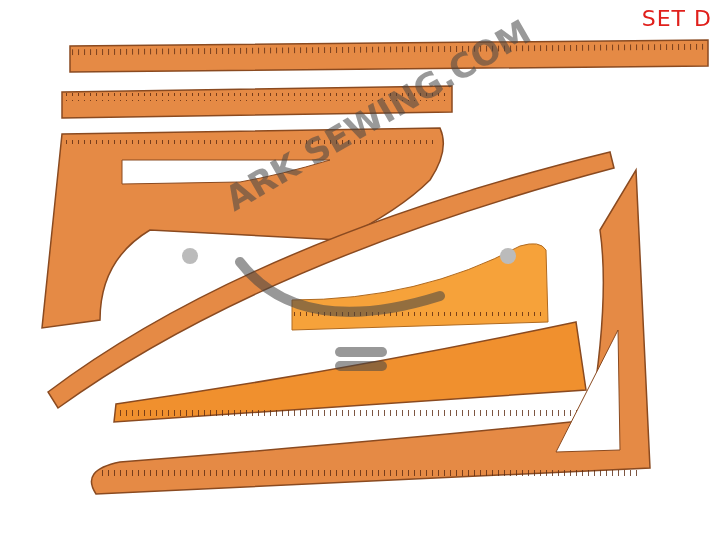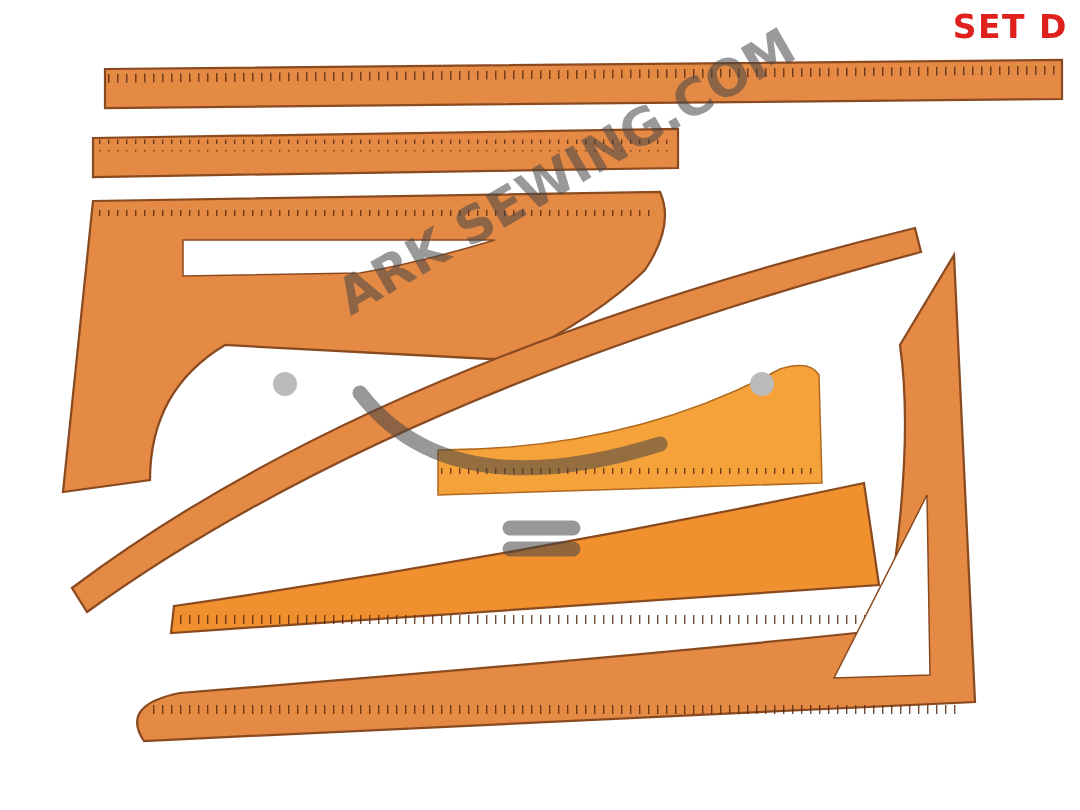--- a/index.html
+++ b/index.html
@@ -1,17 +1,17 @@
 <!DOCTYPE html>
 <html><head>
 <meta charset="utf-8">
 <style>
   html,body{margin:0;padding:0;background:#fff;}
   body{width:720px;height:540px;position:relative;overflow:hidden;font-family:"Liberation Sans",sans-serif;}
-  .label{position:absolute;right:8px;top:6px;color:#e0201c;font-weight:bold;font-size:22px;letter-spacing:1px;font-family:"DejaVu Sans",sans-serif;}
+  .label{position:absolute;right:8px;top:6px;color:#e0201c;font-weight:normal;font-size:22px;letter-spacing:1px;font-family:"DejaVu Sans",sans-serif;}
   svg{position:absolute;left:0;top:0;}
   .wm{position:absolute;font-family:"DejaVu Sans",sans-serif;font-weight:bold;color:rgba(70,70,70,0.55);}
 </style>
 </head>
 <body>
 
 <div class="label">SET D</div>
 
 <svg width="720" height="540" viewBox="0 0 720 540">
   <defs>

